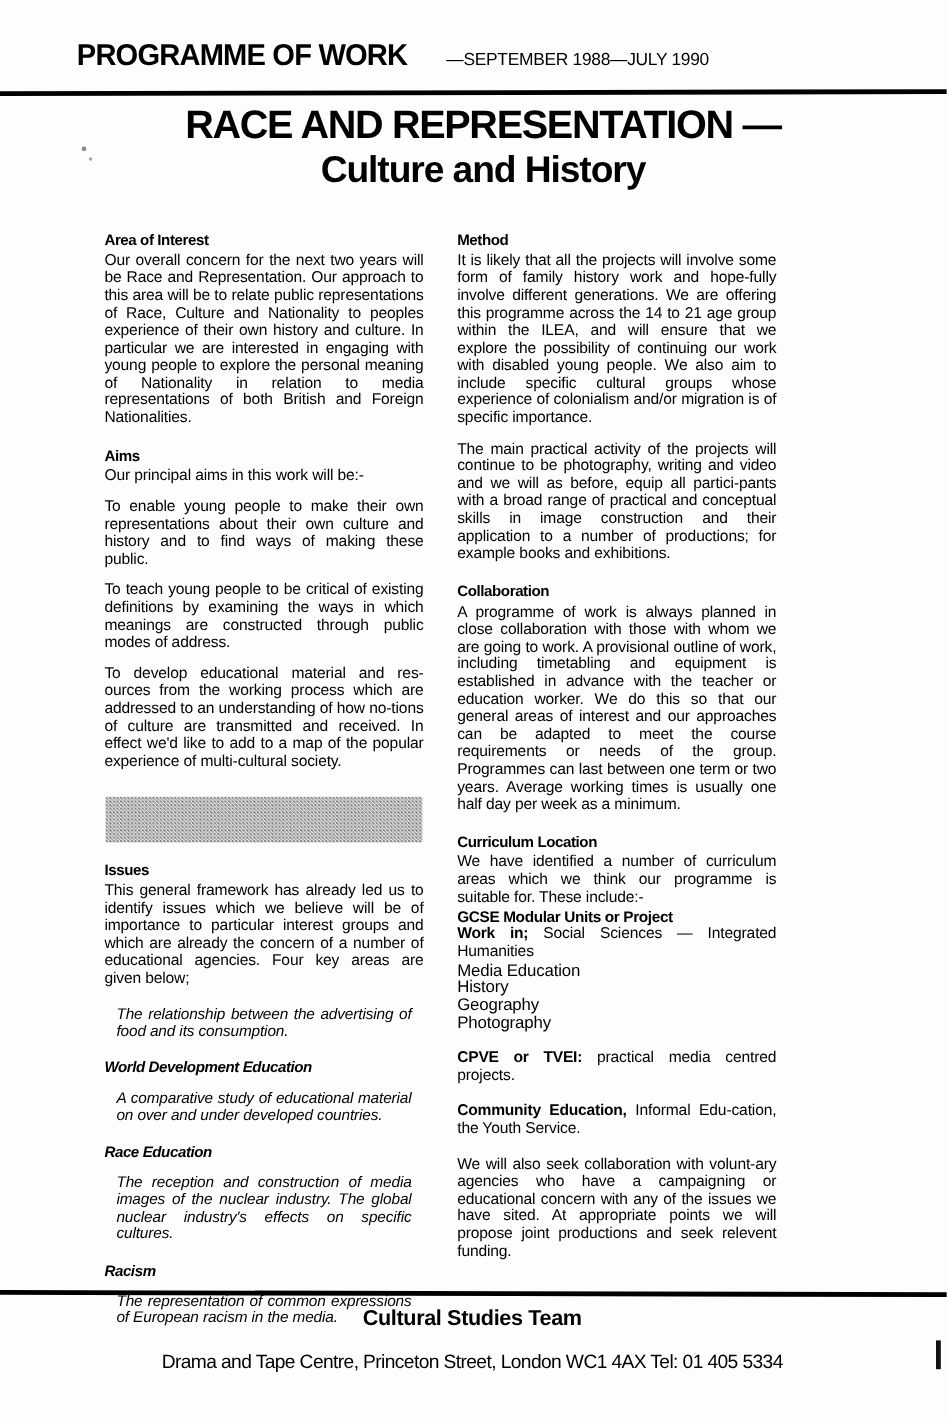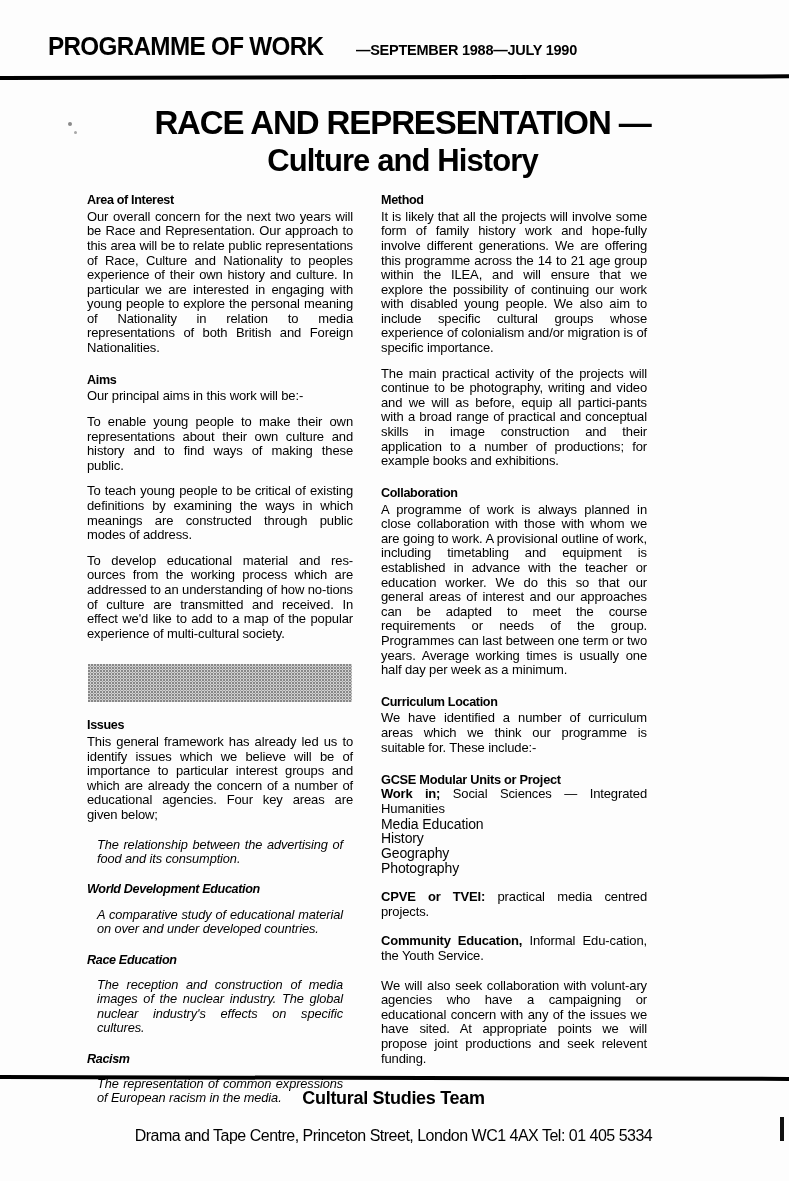--- a/index.html
+++ b/index.html
@@ -24,57 +24,57 @@
 
   
   .masthead {
     position: absolute;
     left: 0;
     top: 34px;
     width: 635px;
     height: 34px;
     display: flex;
     align-items: baseline;
-    padding-left: 48px;
+    padding-left: 64px;
     box-sizing: border-box;
   }
   .masthead-title {
     font-size: 25px;
     font-weight: bold;
     letter-spacing: -0.7px;
     line-height: 1;
     font-stretch: condensed;
     transform: scaleX(0.97);
     transform-origin: left bottom;
     white-space: nowrap;
   }
   .masthead-dates {
     font-size: 14.5px;
-    font-weight: bold;
+    font-weight: normal;
     letter-spacing: -0.25px;
     margin-left: 24px;
     white-space: nowrap;
   }
 
   .rule-top {
     position: absolute;
     left: 0;
     top: 76px;
     width: 789px;
     height: 4px;
     background: #000;
     transform: rotate(-0.12deg);
     transform-origin: left center;
   }
 
   
   .headline {
     position: absolute;
     left: 0;
-    top: 105px;
+    top: 86px;
     width: 789px;
     text-align: center;
     padding-left: 16px;
     box-sizing: border-box;
   }
   .headline-line1 {
     font-size: 33px;
     font-weight: bold;
     letter-spacing: -1.1px;
     line-height: 1.12;
@@ -191,21 +191,21 @@
   }
   .runin .lead {
     font-weight: bold;
     letter-spacing: -0.2px;
   }
   .gcse-head {
     font-size: 12.8px;
     font-weight: bold;
     letter-spacing: -0.3px;
     line-height: 15px;
-    margin: 17px 0 0 0;
+    margin: 1px 0 0 0;
   }
   .gcse-body {
     font-size: 13px;
     line-height: 14.8px;
     letter-spacing: -0.12px;
     margin: 0;
     text-align: justify;
   }
   .gcse-body .lead {
     font-weight: bold;

